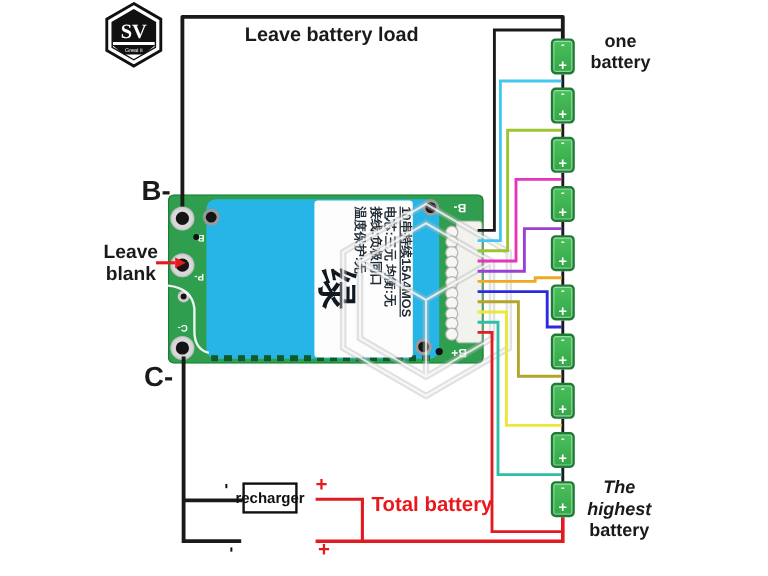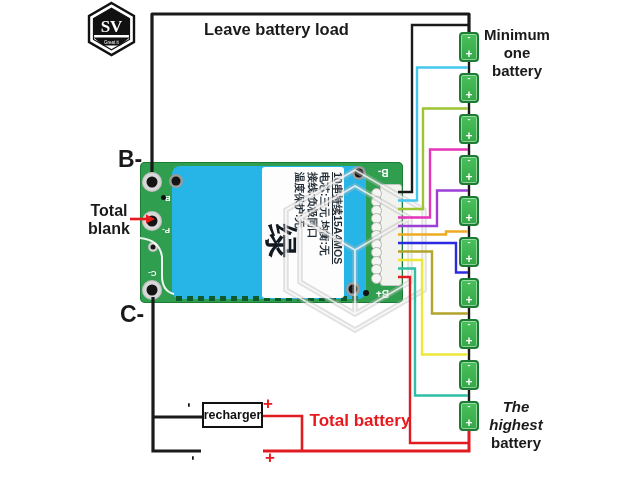--- a/index.html
+++ b/index.html
@@ -197,41 +197,40 @@
     </div>
   <div class="batt" style="top:360px;z-index:40;">
       <span class="bm">-</span>
       <span class="bp">+</span>
     </div>
   <div class="batt" style="top:401px;z-index:40;">
       <span class="bm">-</span>
       <span class="bp">+</span>
     </div>
 
-  <div class="devbox" style="left:202px;top:402px;width:61px;height:26px;font-size:12.5px;z-index:40;align-items:center;">
+  <div class="devbox" style="left:202px;top:402px;width:46px;height:26px;font-size:12.5px;z-index:40;align-items:center;">
     <span>recharger</span>
   </div>
   <span class="tick" style="left:188px;top:401px;z-index:41;">-</span>
   <span class="tick" style="left:192px;top:454px;z-index:41;">-</span>
   <span class="plus" style="left:263px;top:396px;z-index:41;">+</span>
   <span class="plus" style="left:265px;top:450px;z-index:41;">+</span>
 
   <div class="lbl" style="left:204px;top:20px;font-size:16.5px;z-index:50;">Leave battery load</div>
 
   <div class="lbl" style="left:118px;top:146px;font-size:23px;z-index:50;">B-</div>
 
   <div class="lbl ctr" style="left:82px;top:202px;width:54px;font-size:16px;line-height:1.1;z-index:50;">
-    <span style="display:block;">Total</span>
+    <span style="display:block;">Leave</span>
     <span style="display:block;">blank</span>
   </div>
 
   <div class="lbl" style="left:120px;top:301px;font-size:23px;z-index:50;">C-</div>
 
   <div class="lbl ctr" style="left:477px;top:26px;width:80px;font-size:15px;line-height:1.2;z-index:50;">
-    <span style="display:block;">Minimum</span>
     <span style="display:block;">one battery</span>
   </div>
 
   <div class="lbl ctr" style="left:474px;top:398px;width:84px;font-size:15px;line-height:1.2;z-index:50;">
     <span style="display:block;font-style:italic;">The highest</span>
     <span style="display:block;">battery</span>
   </div>
 
   <div class="lbl ctr red" style="left:300px;top:411px;width:120px;font-size:17px;line-height:1.15;z-index:50;">
     <span style="display:block;">Total battery</span>

